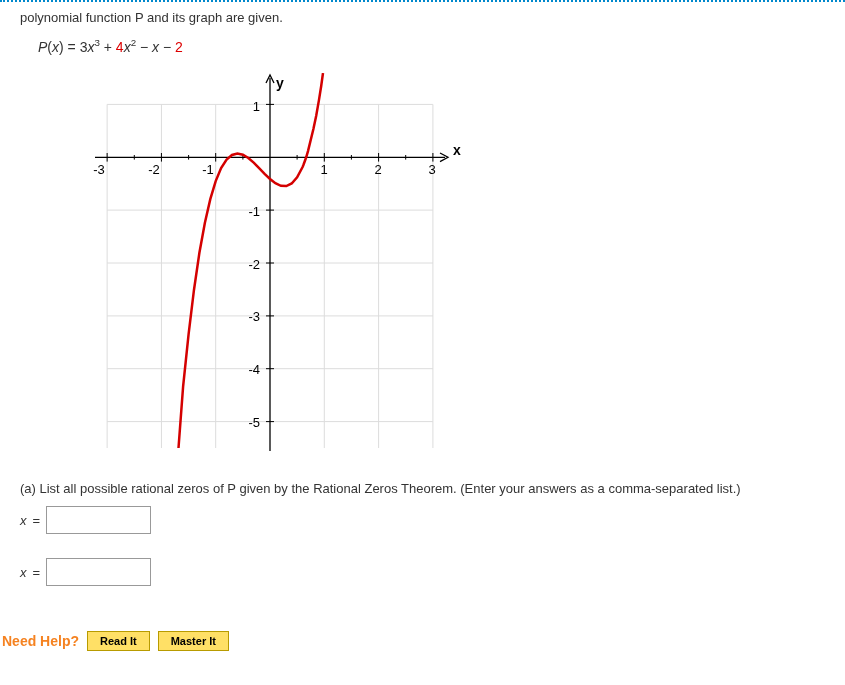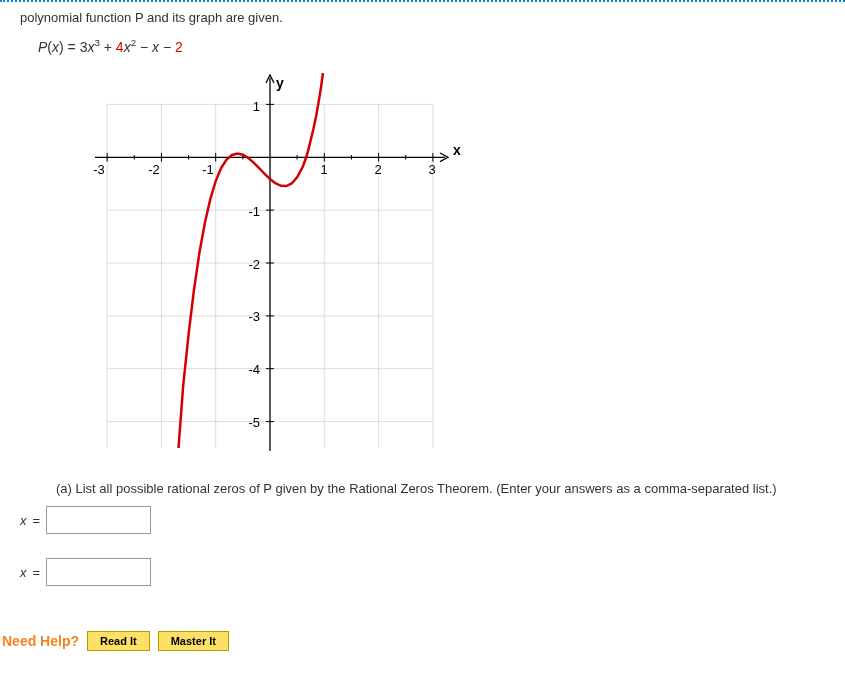--- a/index.html
+++ b/index.html
@@ -29,21 +29,20 @@
     .red { color: #d00; }
     sup { font-size: 0.7em; vertical-align: super; }
     .graph-wrap {
       margin-left: 50px;
       margin-bottom: 18px;
     }
     .question {
       margin-top: 8px;
       margin-bottom: 8px;
       line-height: 1.5;
-      margin-left: 36px;
     }
     .answer-row {
       margin-top: 6px;
       margin-bottom: 24px;
       display: flex;
       align-items: center;
       gap: 6px;
     }
     .varlbl { font-style: italic; }
     input.ans {

